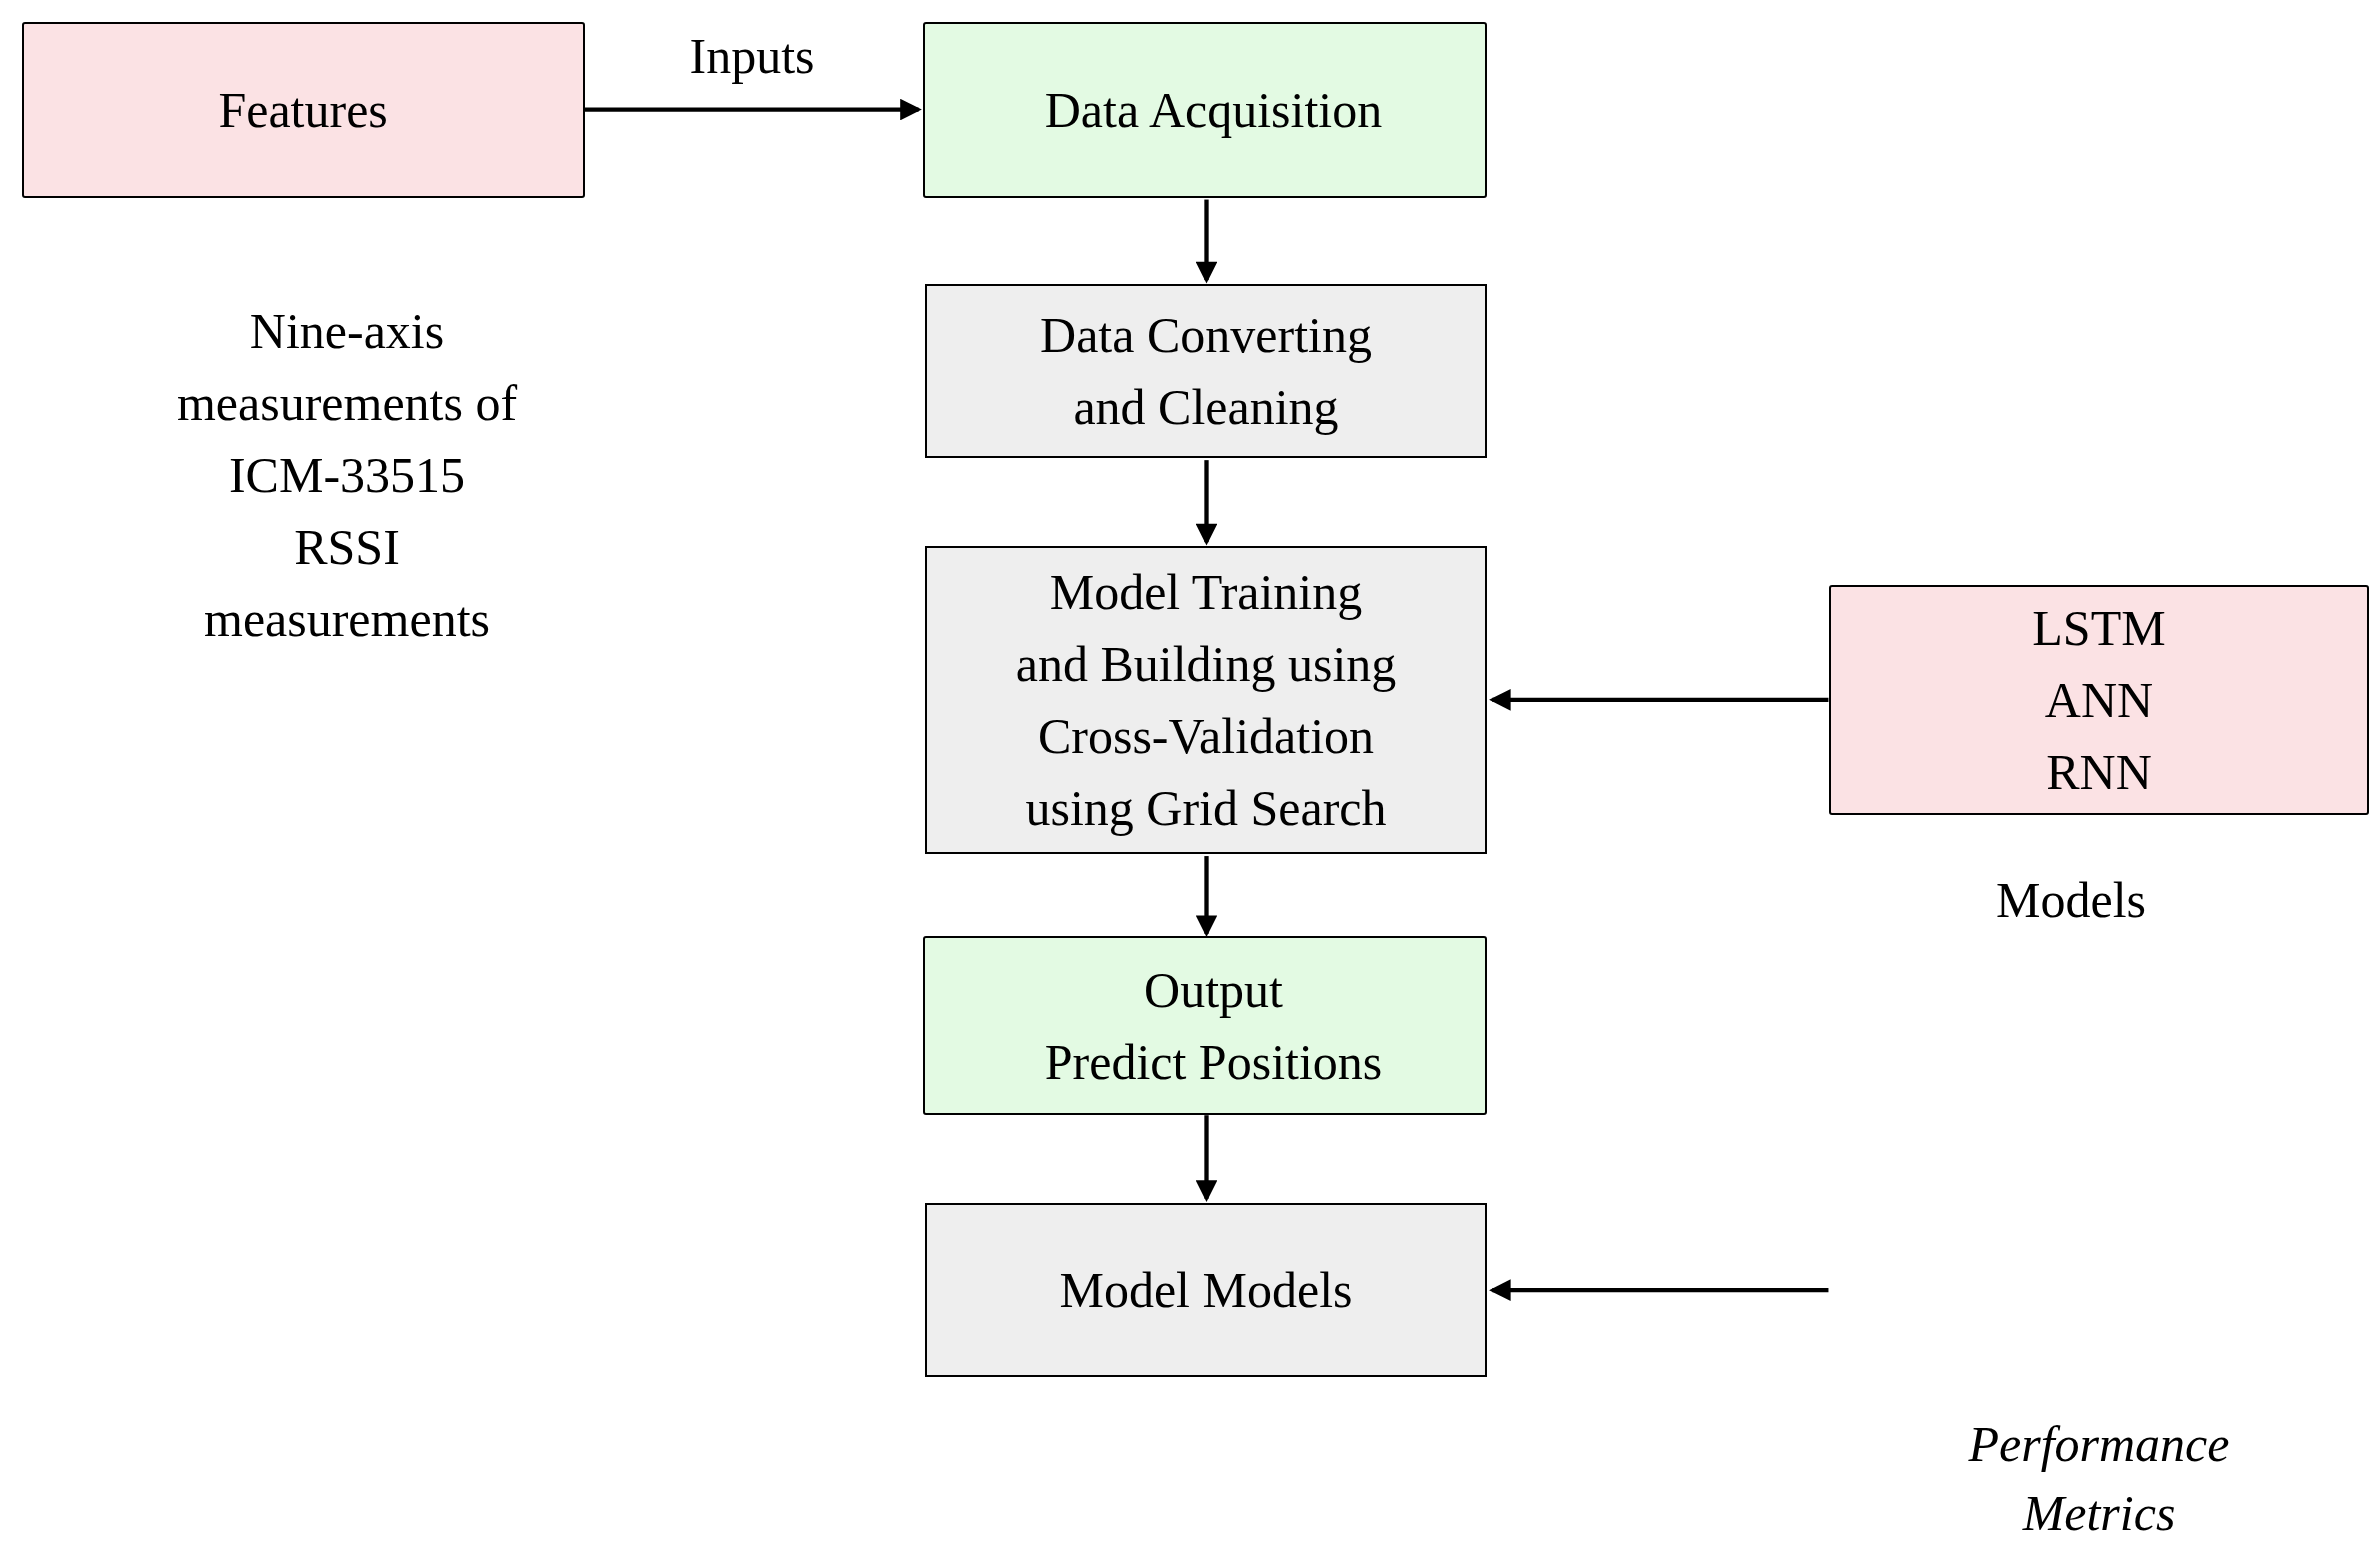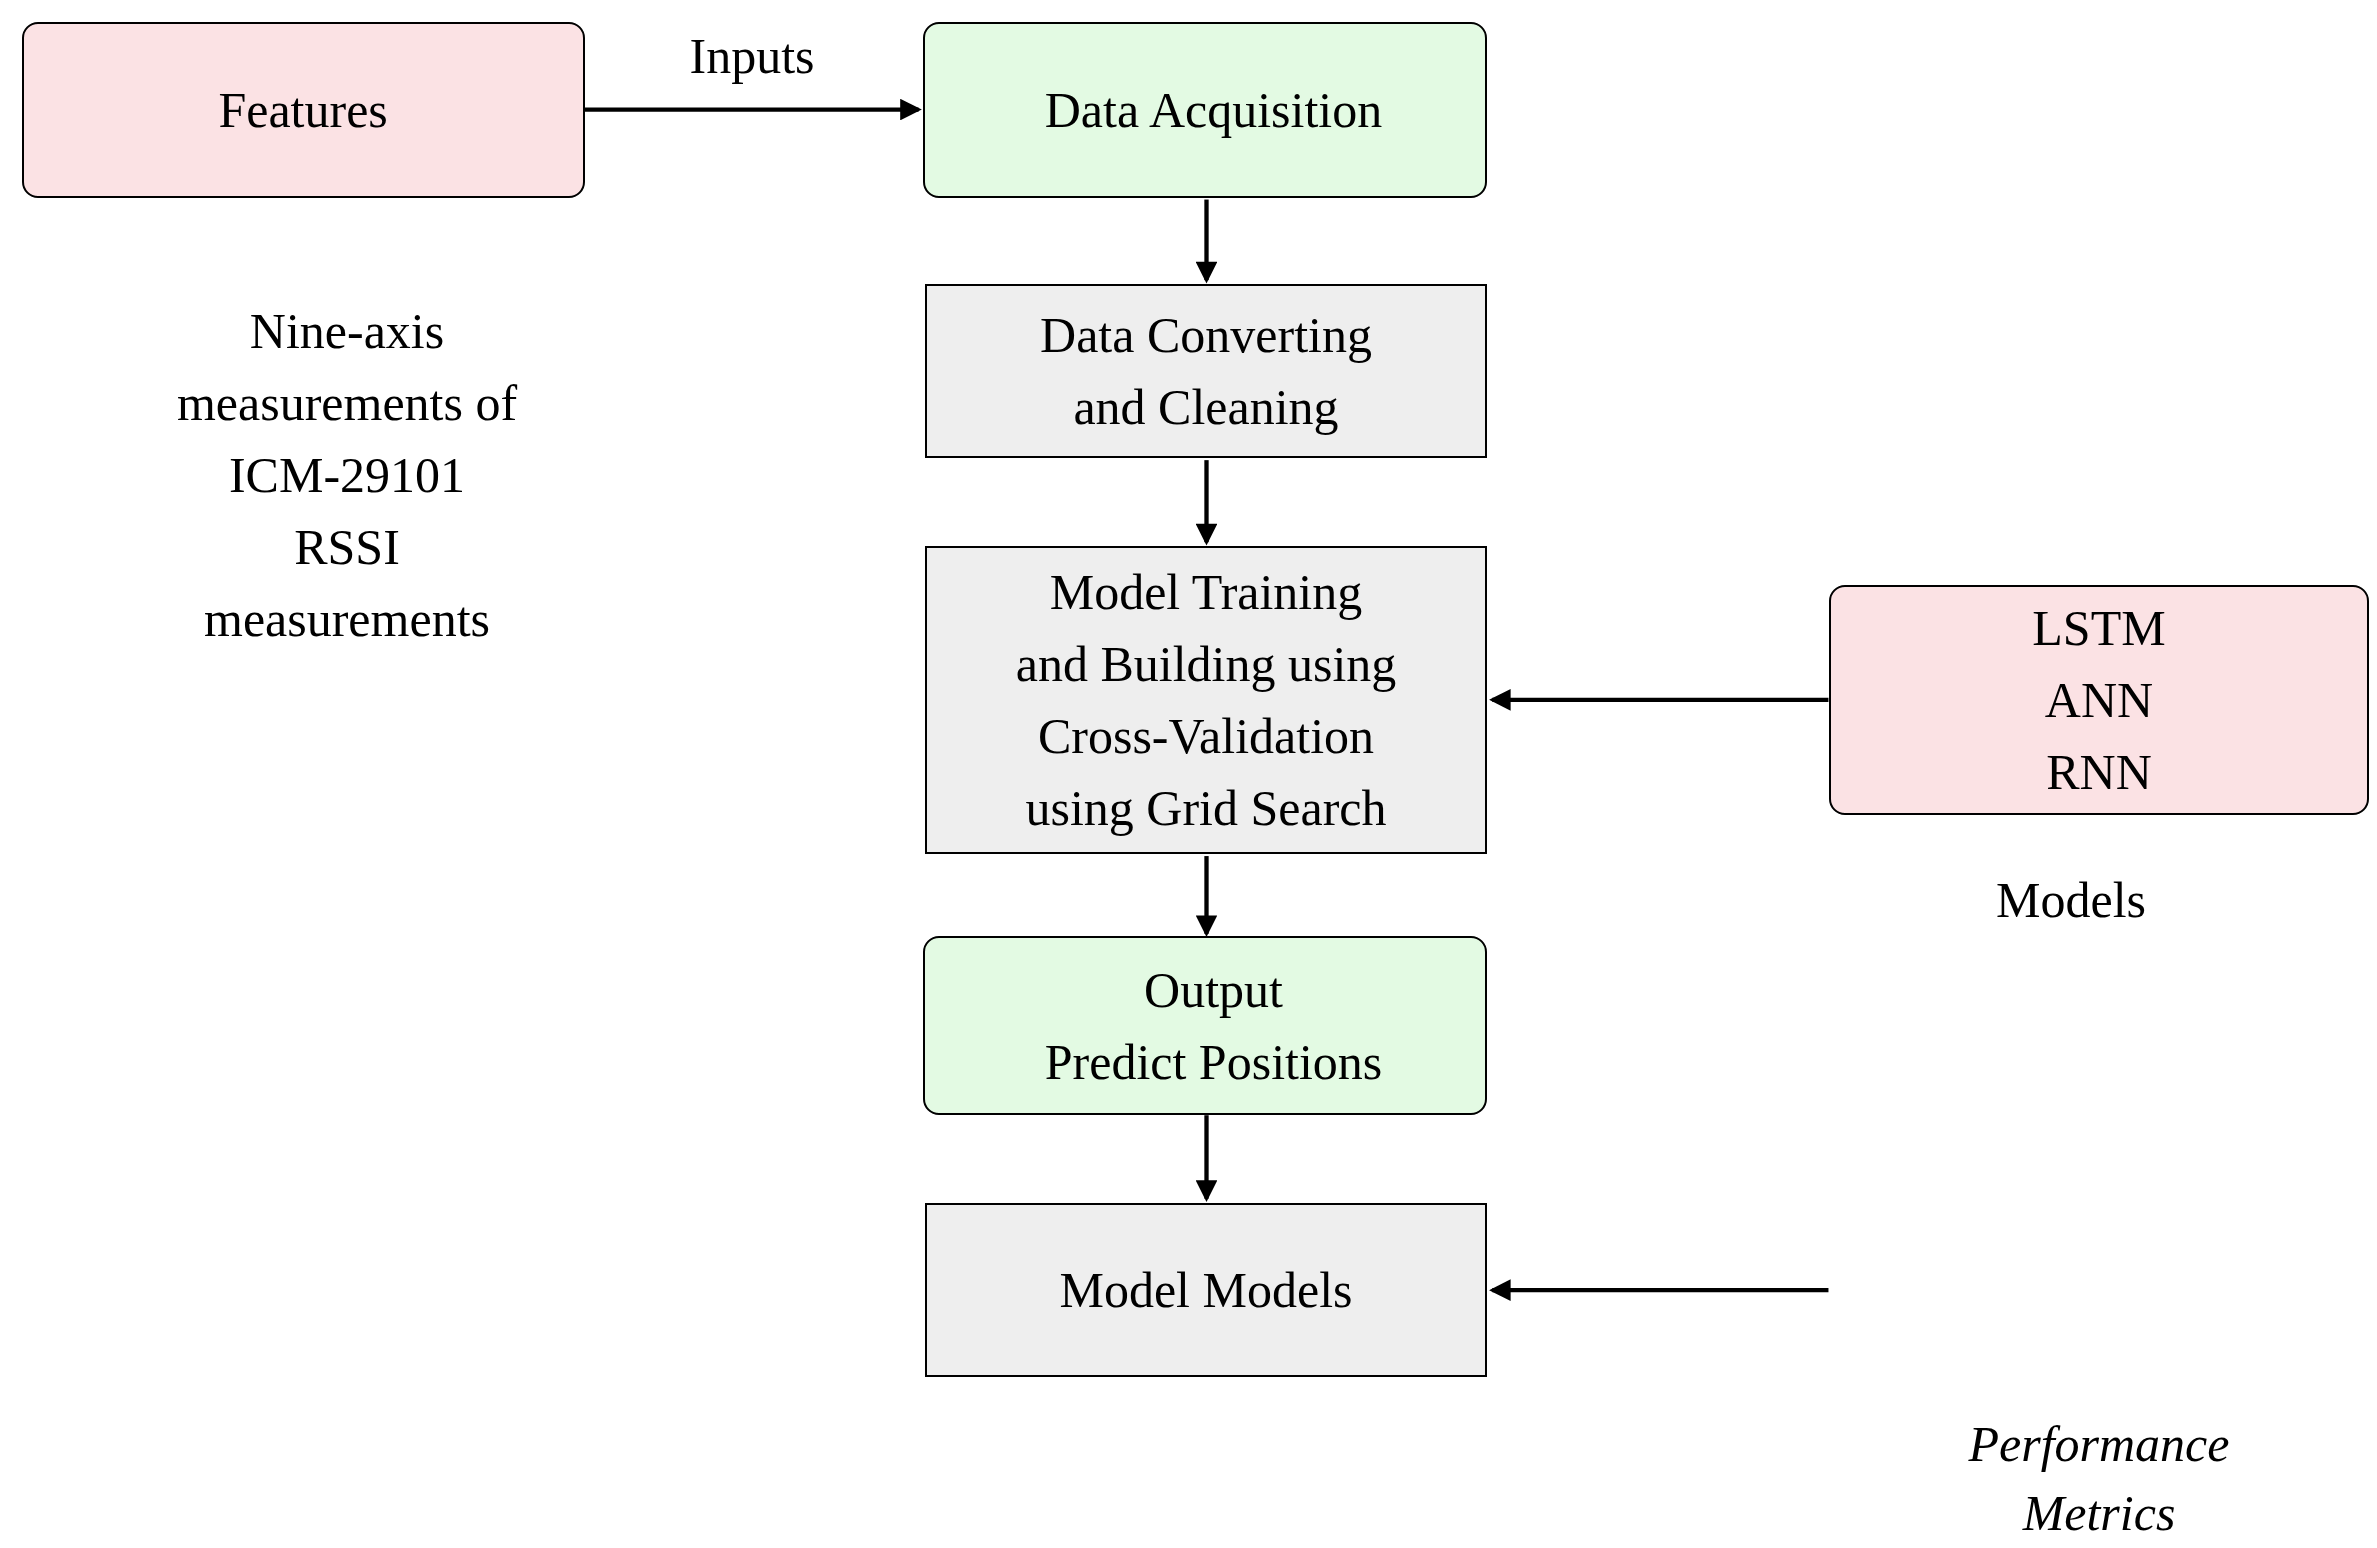--- a/index.html
+++ b/index.html
@@ -28,21 +28,21 @@
     border: 2.9px solid var(--line, #000000);
     display: flex;
     align-items: center;
     justify-content: center;
     text-align: center;
     white-space: pre-line;
     font-size: 50px;
     line-height: 1.44;
     z-index: 2;
   }
-  .rounded { border-radius: 16px; }
+  .rounded { border-radius: 3px; }
   .pink  { background: var(--pink,  #fbe2e4); }
   .green { background: var(--green, #e3fae3); padding-left: 17px; }
   .gray  { background: var(--gray,  #eeeeee); }
   .caption {
     position: absolute;
     text-align: center;
     white-space: pre-line;
     font-size: 50px;
     line-height: 1.44;
     z-index: 2;
@@ -67,21 +67,21 @@
     <line x1="2540" y1="972" x2="2073" y2="972" stroke="#000000" stroke-width="6" marker-end="url(#ah)"></line>
     <line x1="2540" y1="1792" x2="2073" y2="1792" stroke="#000000" stroke-width="6" marker-end="url(#ah)"></line>
   </svg>
 
   <div class="caption" style="left:608px; top:20px; width:288px;">Inputs</div>
 
   <div class="box pink rounded" style="left:21.6px; top:21.6px; width:563px; height:176px;">Features</div>
 
   <div class="caption" style="left:43px; top:295px; width:608px;">Nine-axis
 measurements of
-ICM-29101
+ICM-33515
 RSSI
 measurements</div>
 
   <div class="box green rounded" style="left:923px; top:21.6px; width:564px; height:176px;">Data Acquisition</div>
 
   <div class="box gray" style="left:925px; top:284px; width:562px; height:174px;">Data Converting
 and Cleaning</div>
 
   <div class="box gray" style="left:925px; top:546px; width:562px; height:308px;">Model Training
 and Building using

